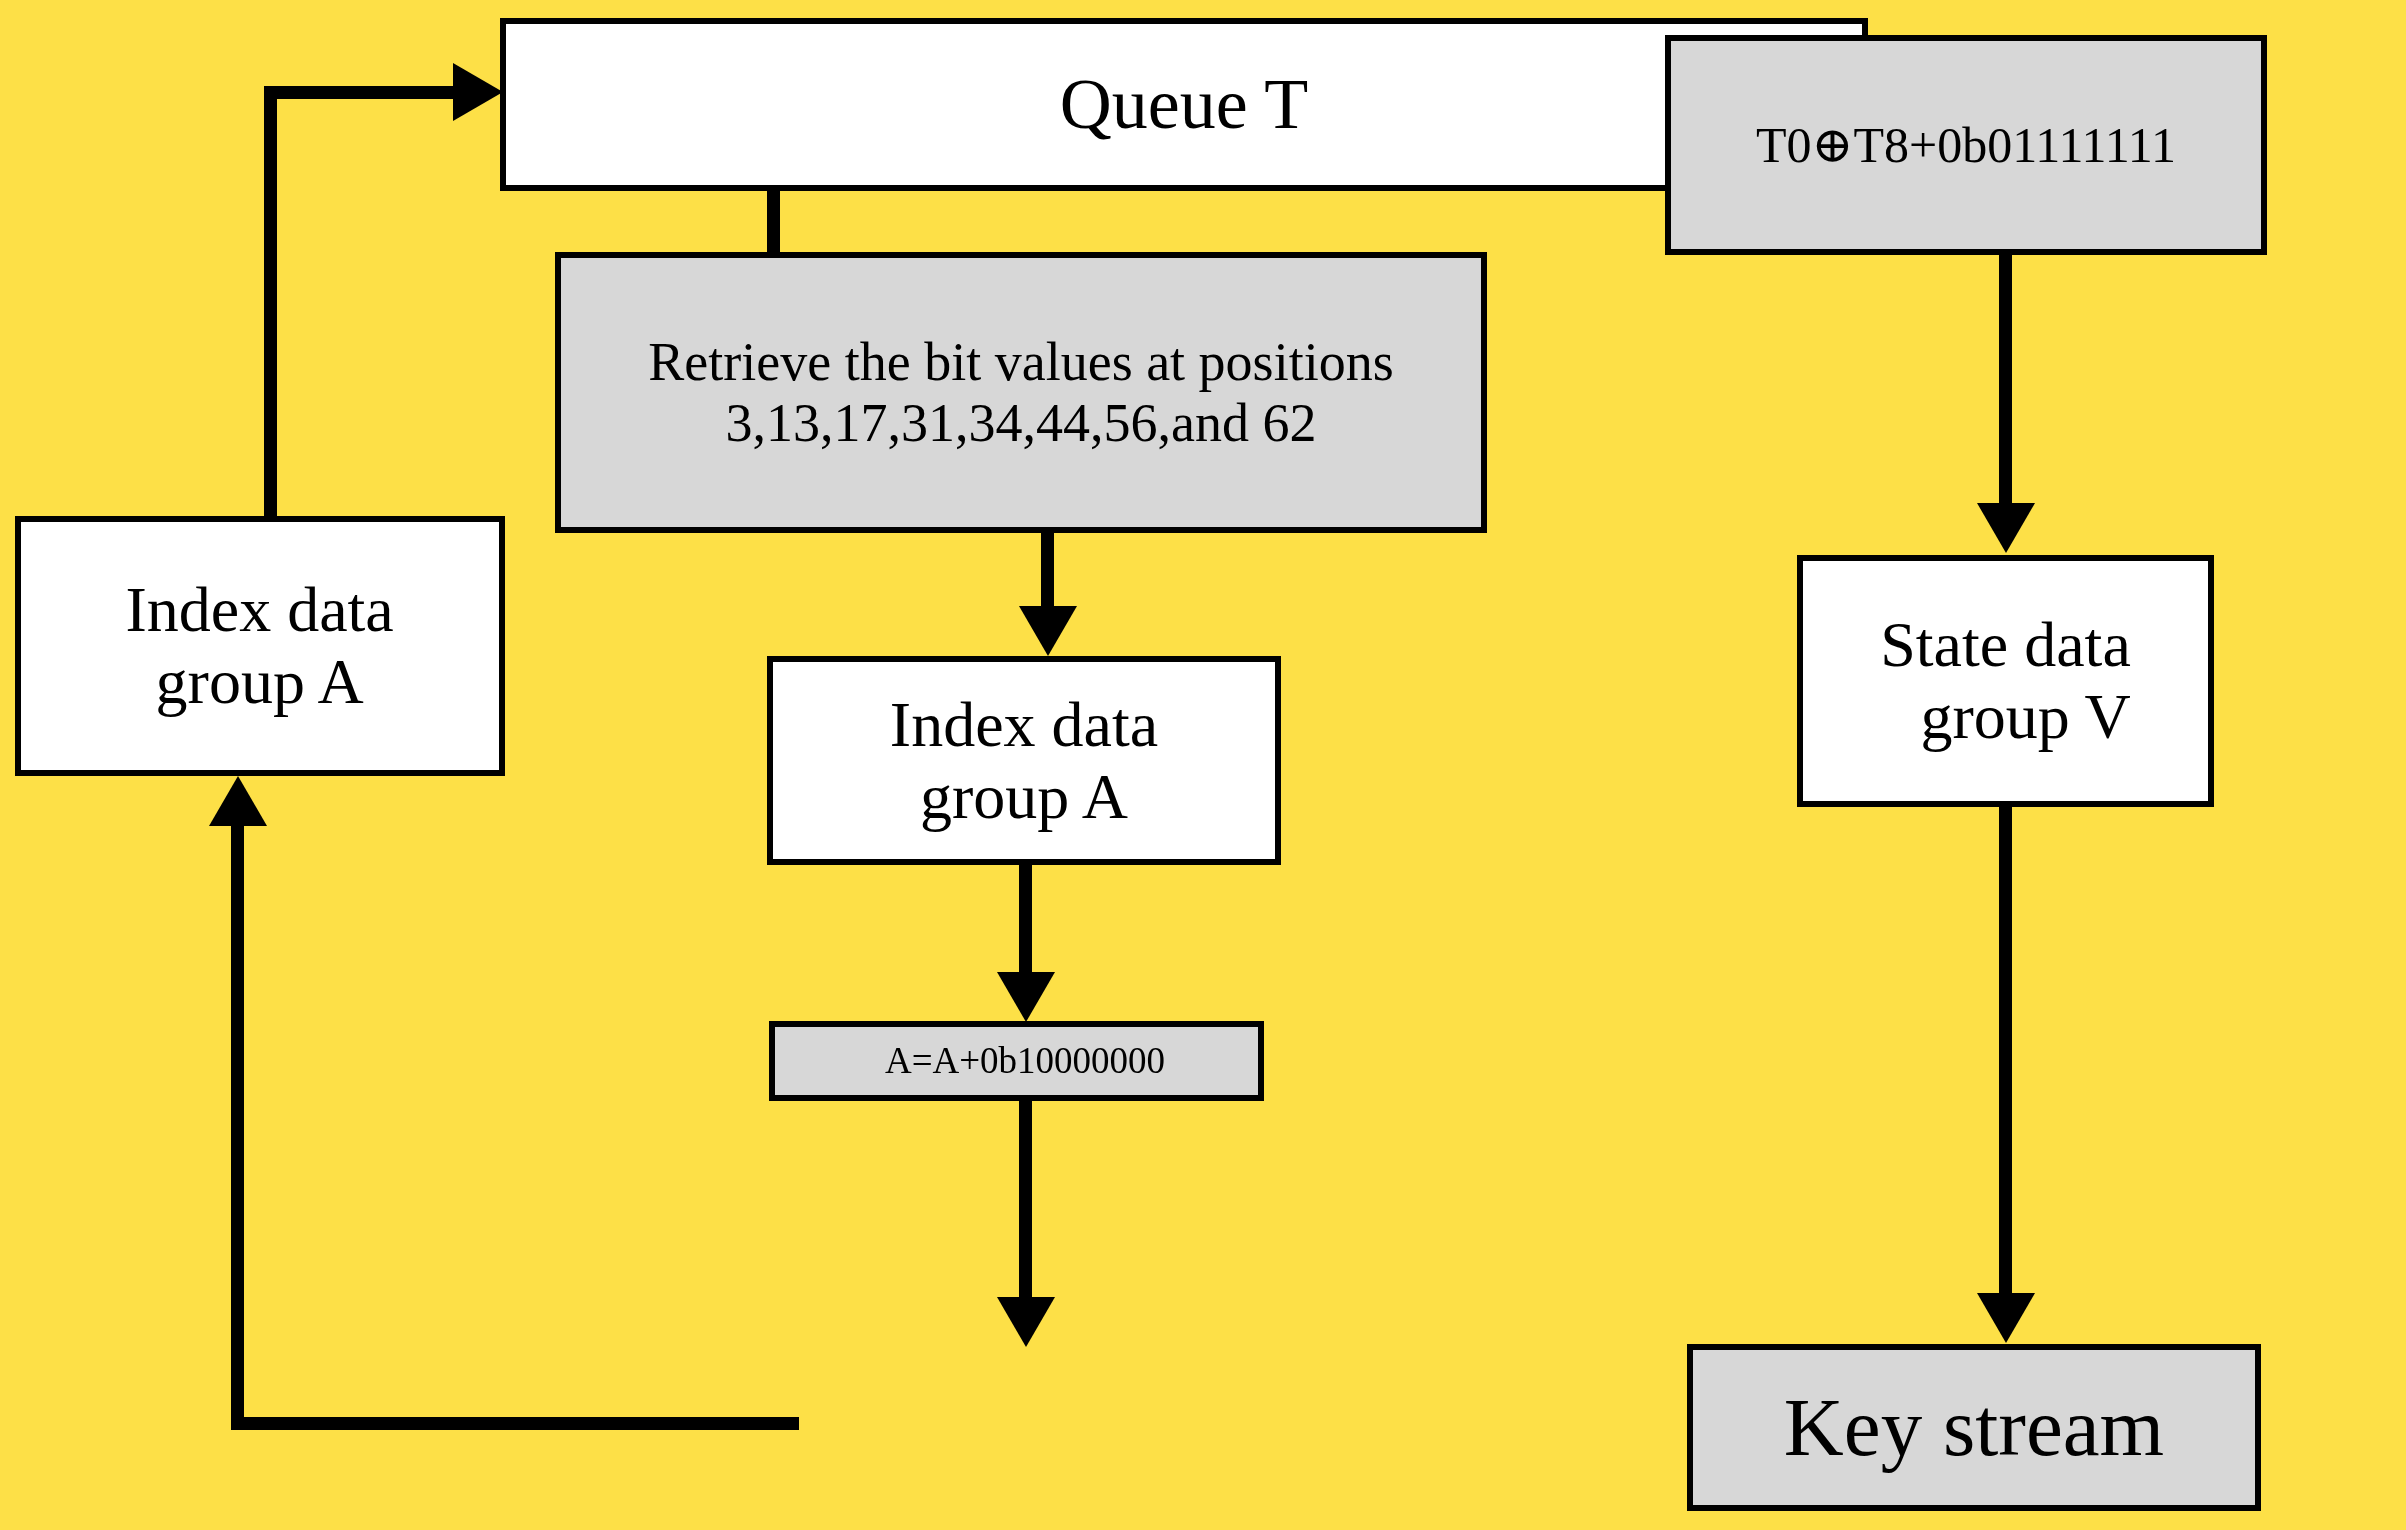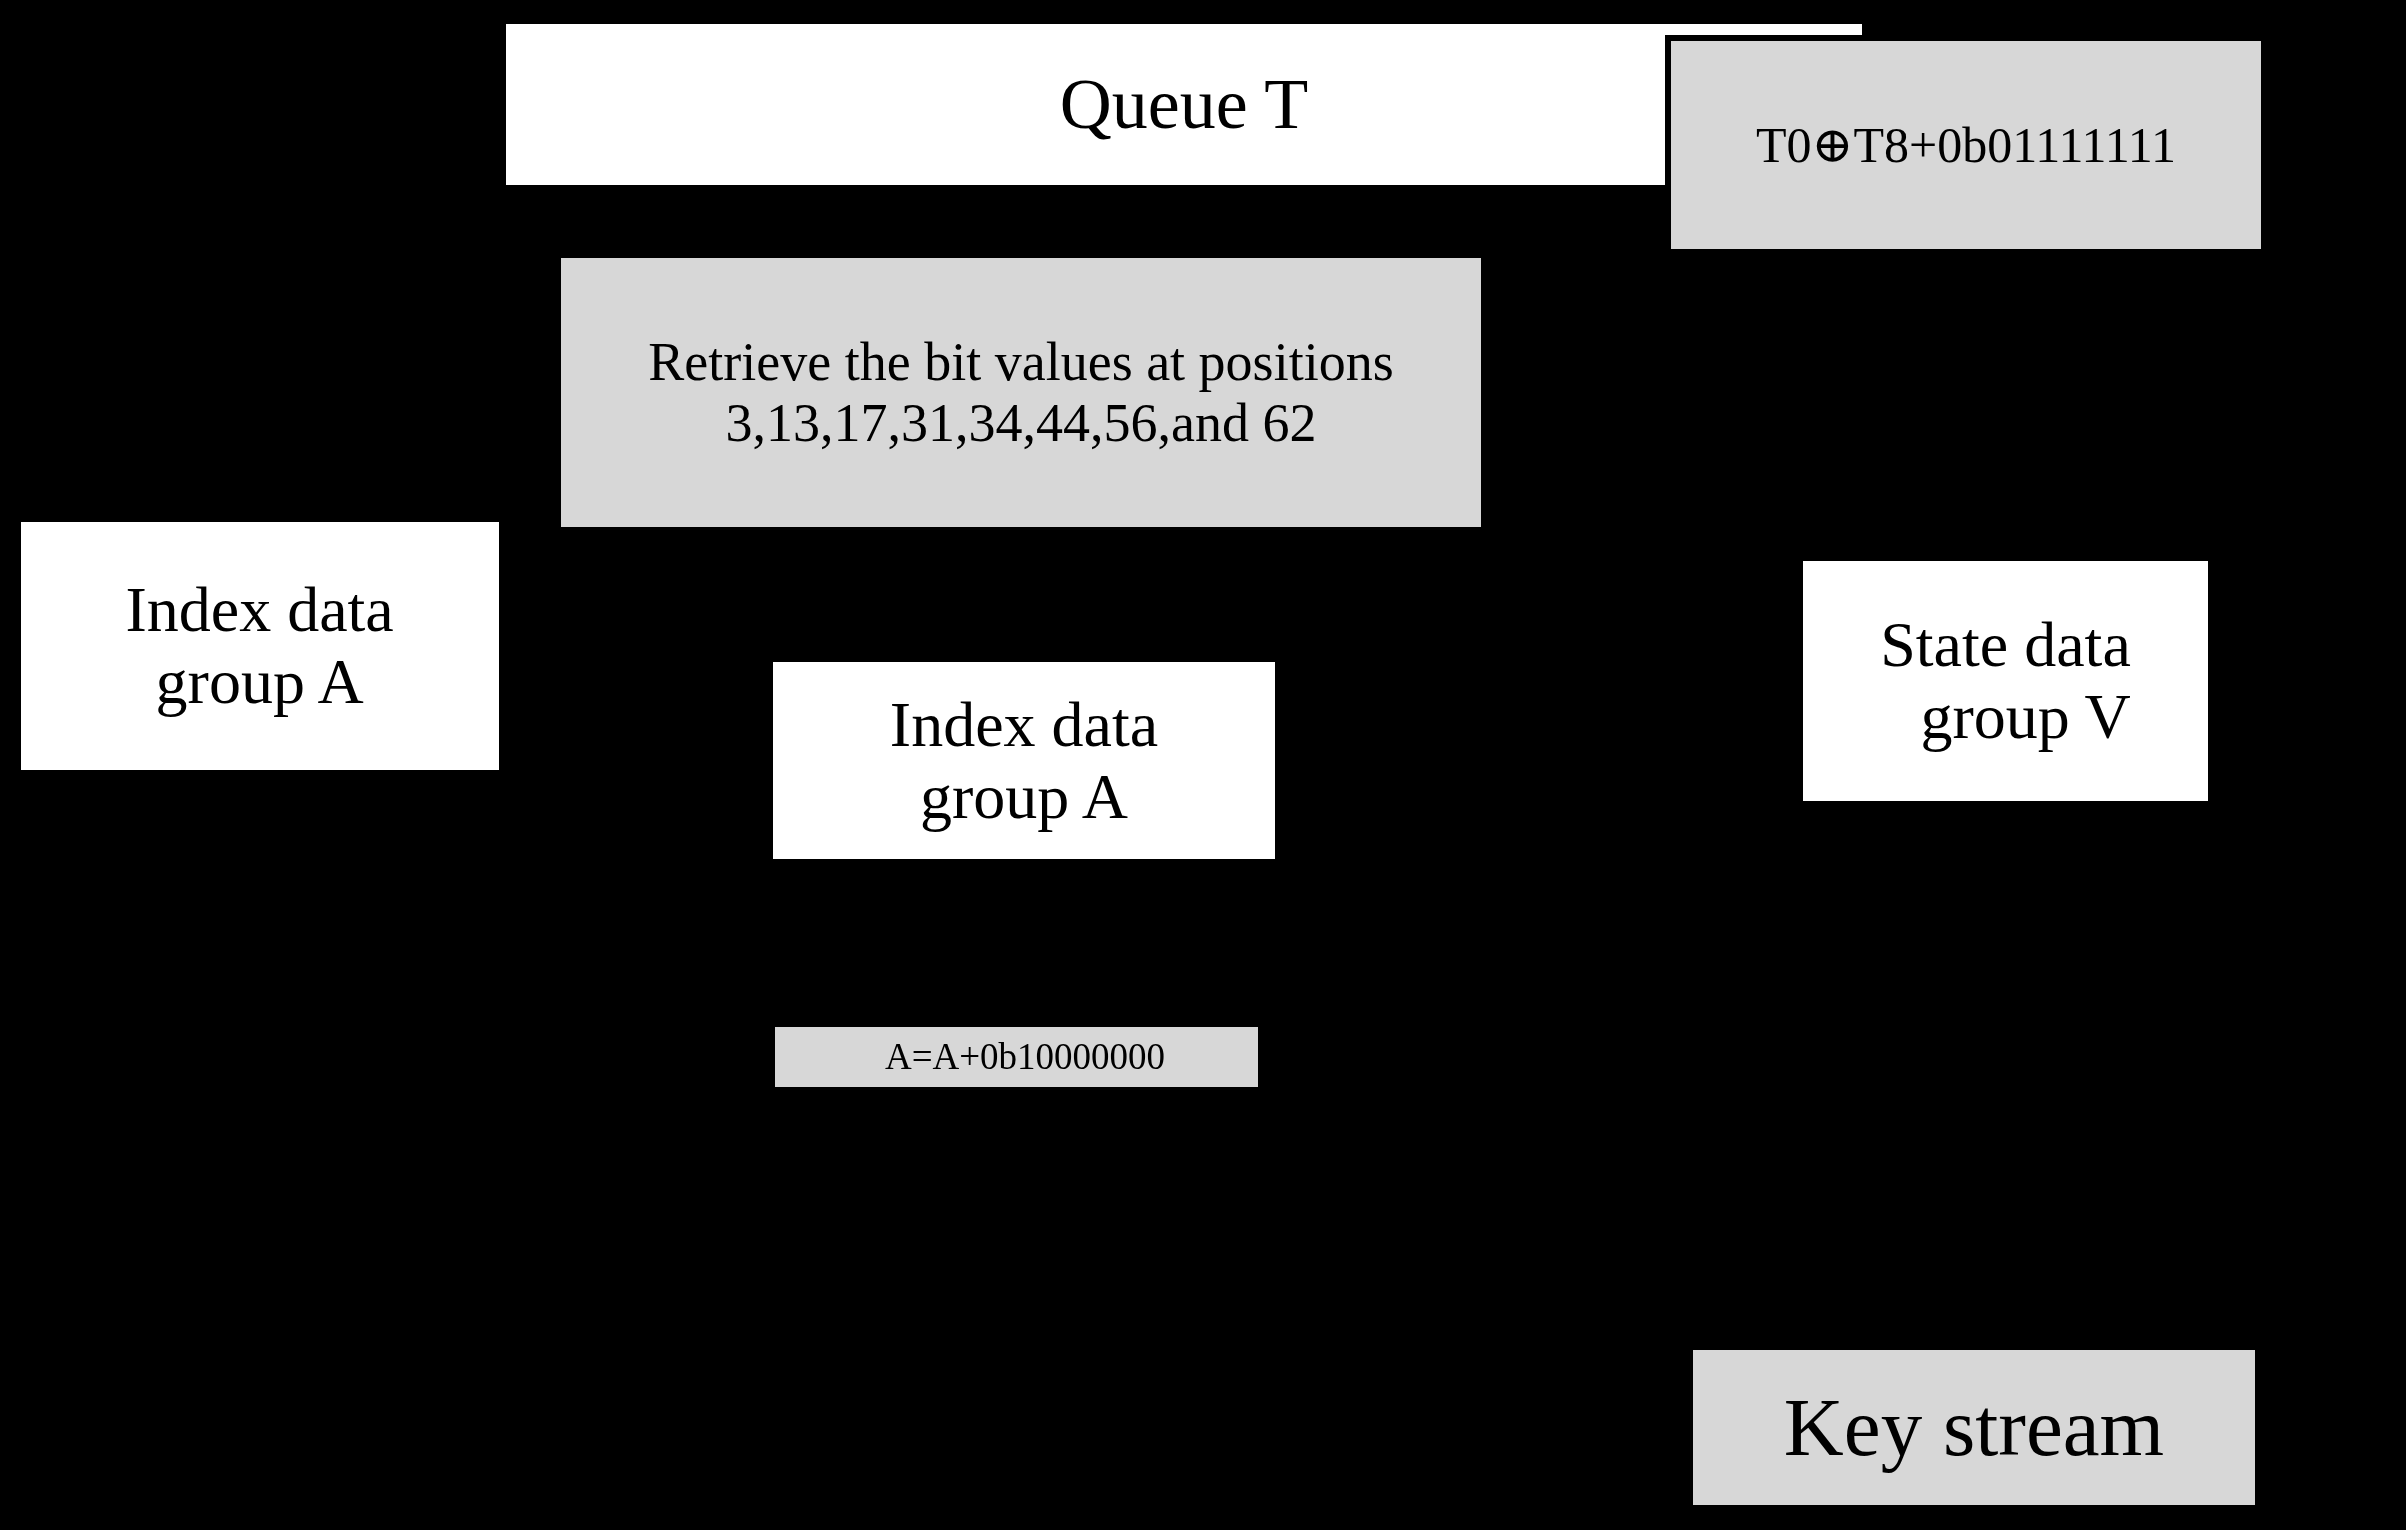--- a/index.html
+++ b/index.html
@@ -4,21 +4,21 @@
 <style>
   html, body {
     margin: 0;
     padding: 0;
     background: #ffffff;
   }
   #canvas {
     position: relative;
     width: 2407px;
     height: 1530px;
-    background: #000000;
+    background: #fde047;
     font-family: "Liberation Serif", "DejaVu Serif", serif;
     overflow: hidden;
   }
   .node {
     position: absolute;
     box-sizing: border-box;
     border: 6.8px solid #000000;
     display: flex;
     align-items: center;
     justify-content: center;
@@ -31,21 +31,21 @@
   .node.white { background: #ffffff; }
   .node.gray  { background: #d7d7d7; }
 
   
   #node-queue-t        { left: 500px;  top: 17.5px;   width: 1368px; height: 173px; font-size: 72px; }
   #node-xor            { left: 1665px; top: 27px;   width: 602px;  height: 220px; font-size: 50px; margin-top: 8px; }
   #node-retrieve       { left: 555px;  top: 252px;  width: 932px;  height: 281px; font-size: 54px; }
   #node-index-left     { left: 14.6px;   top: 516px;  width: 490px;  height: 260px; font-size: 64px; }
   #node-state-v        { left: 1797px; top: 555px;  width: 417px;  height: 252px; font-size: 64px; text-align: right; }
   #node-index-mid      { left: 767px;  top: 656px;  width: 514px;  height: 209px; font-size: 64px; }
-  #node-aplus          { left: 769px;  top: 1021px; width: 495px;  height: 72px;  font-size: 37px; padding-left: 17px; }
+  #node-aplus          { left: 769px;  top: 1021px; width: 495px;  height: 80px;  font-size: 37px; padding-left: 17px; }
   #node-sa             { left: 793px;  top: 1344px; width: 466px;  height: 167px; font-size: 83px; }
   #node-keystream      { left: 1687px; top: 1344px; width: 574px;  height: 167px; font-size: 83px; }
 
   
   .edge {
     position: absolute;
     background: #000000;
     z-index: 1;
   }
   .vline { width: 12.6px; }

